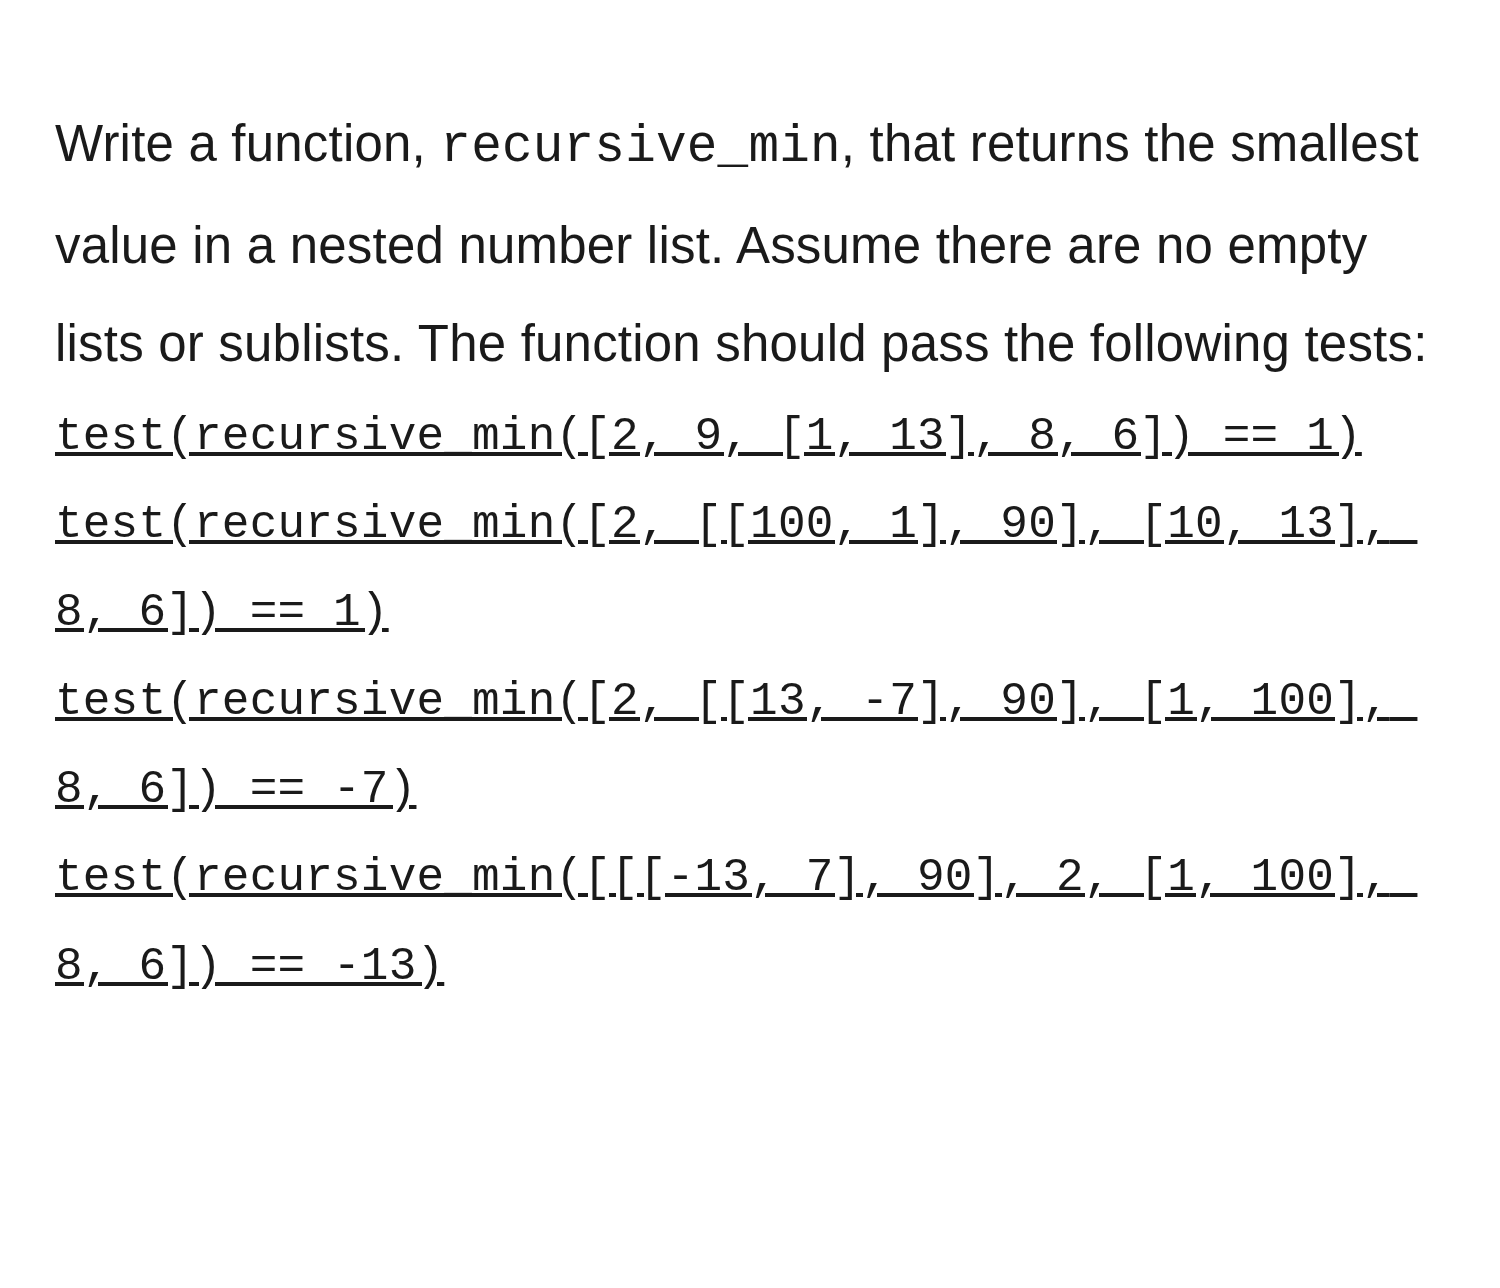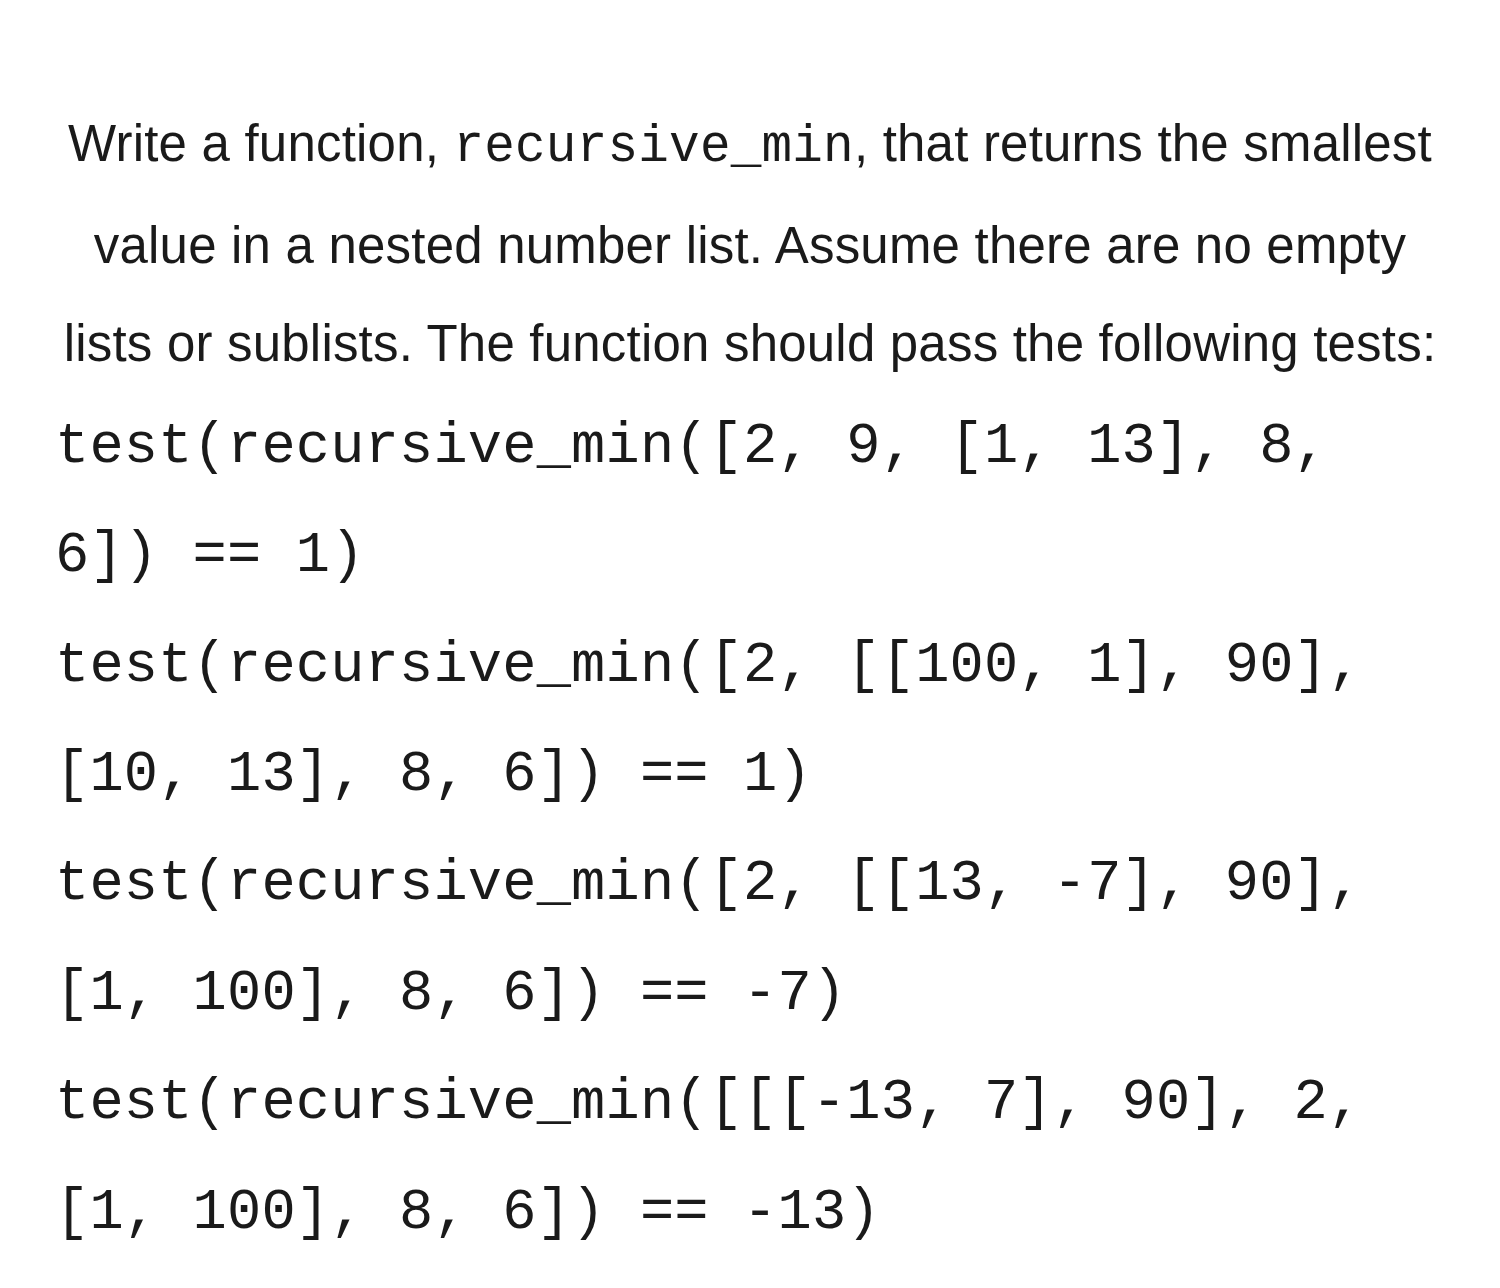--- a/index.html
+++ b/index.html
@@ -15,34 +15,34 @@
       font-family: -apple-system, BlinkMacSystemFont, "Segoe UI", Helvetica, Arial, sans-serif;
       color: #1a1a1a;
     }
     .content {
       font-size: 51px;
       line-height: 1.92;
       letter-spacing: 0.2px;
     }
     .prose {
       font-family: -apple-system, BlinkMacSystemFont, "Segoe UI", Helvetica, Arial, sans-serif;
-      text-align: center;
     }
     .inline-code {
       font-family: "Courier New", Courier, monospace;
     }
     .para {
       margin-bottom: 0;
     }
     .code-block {
       font-family: "Courier New", Courier, monospace;
-      font-size: 57px;
+      font-size: 46px;
       line-height: 1.92;
       white-space: pre-wrap;
       word-break: break-word;
+      text-decoration: underline;
     }
   </style>
 </head>
 <body>
 
 <div class="content">
   <p class="para prose"><span>Write a function, </span><span class="inline-code">recursive_min</span><span>, that returns the smallest value in a nested number list. Assume there are no empty lists or sublists. The function should pass the following tests:</span></p>
   <div class="code-block"><span>test(recursive_min([2, 9, [1, 13], 8, 6]) == 1)</span>
 <span>test(recursive_min([2, [[100, 1], 90], [10, 13], 8, 6]) == 1)</span>
 <span>test(recursive_min([2, [[13, -7], 90], [1, 100], 8, 6]) == -7)</span>

